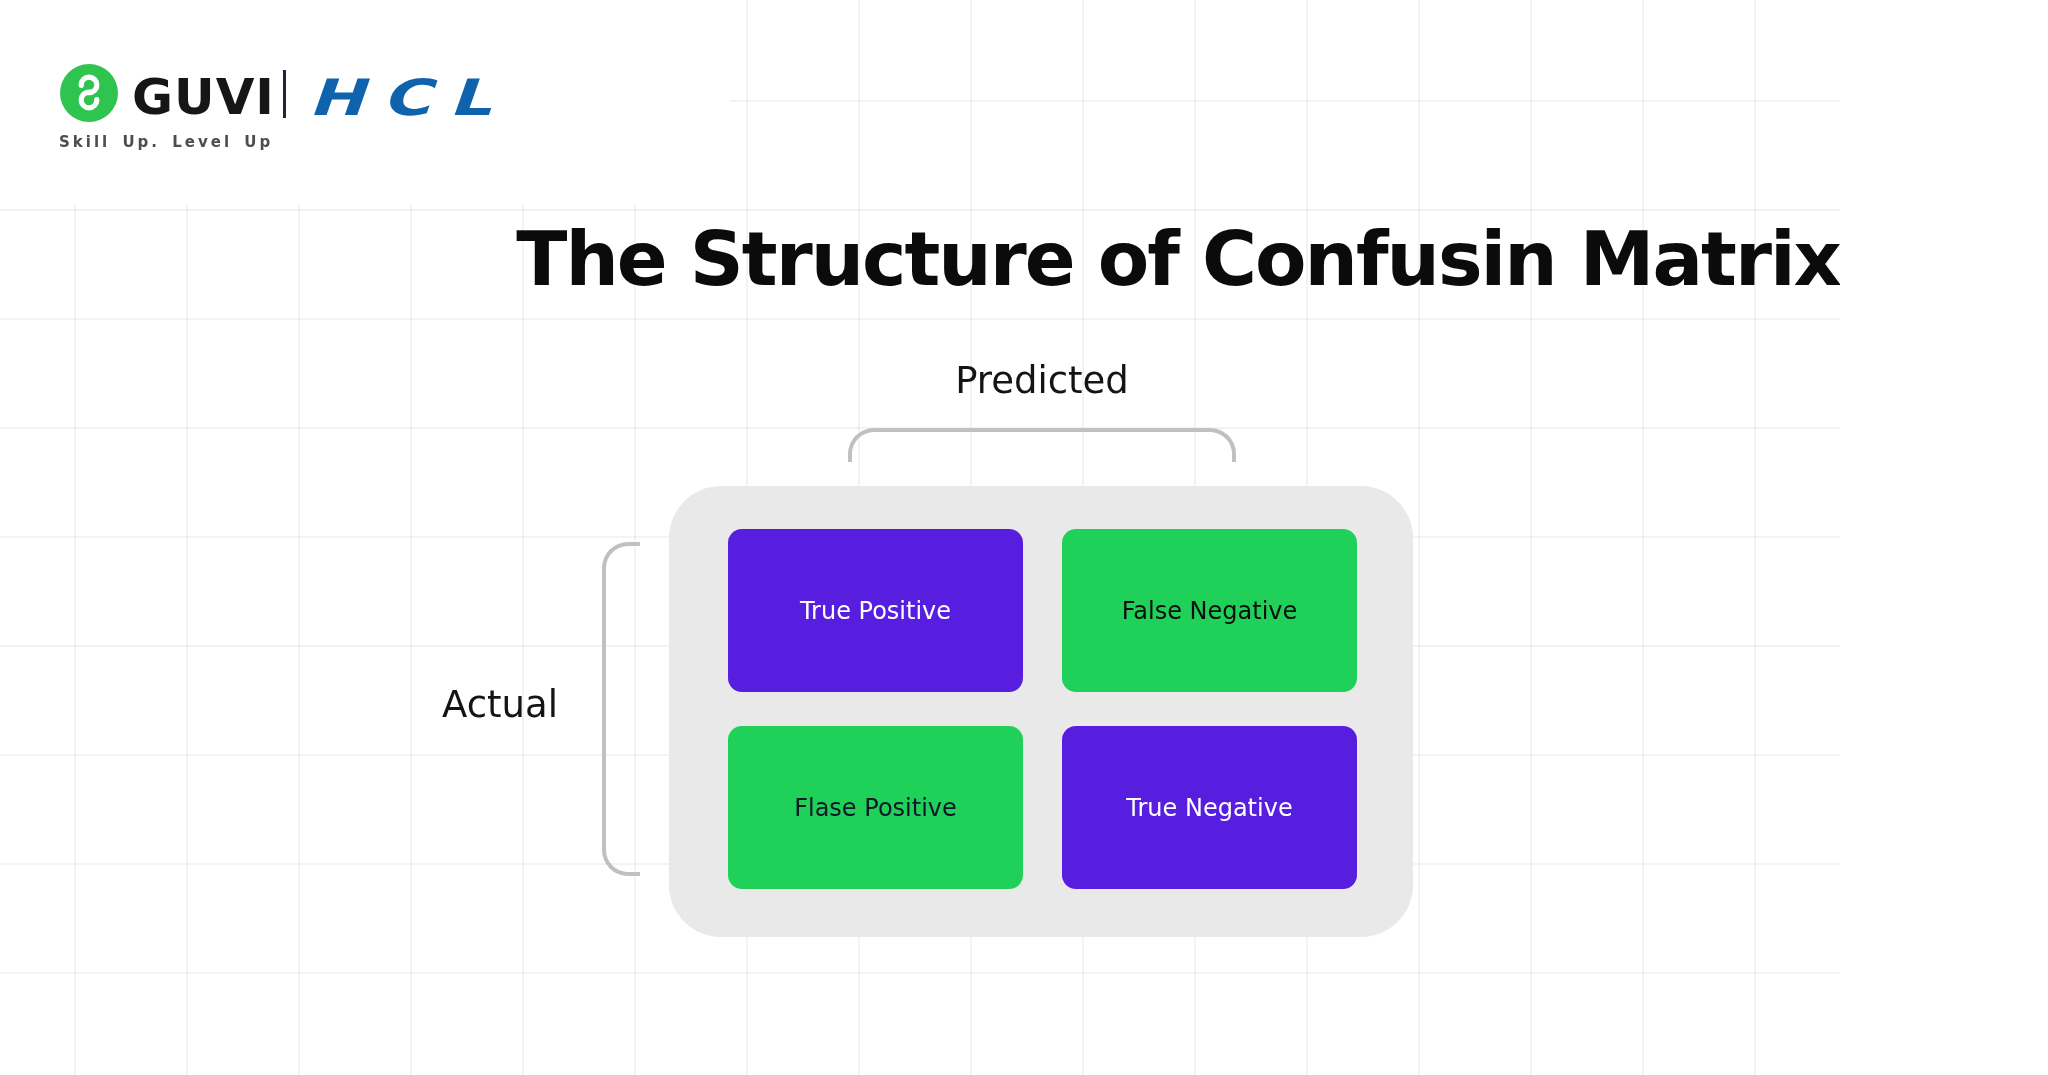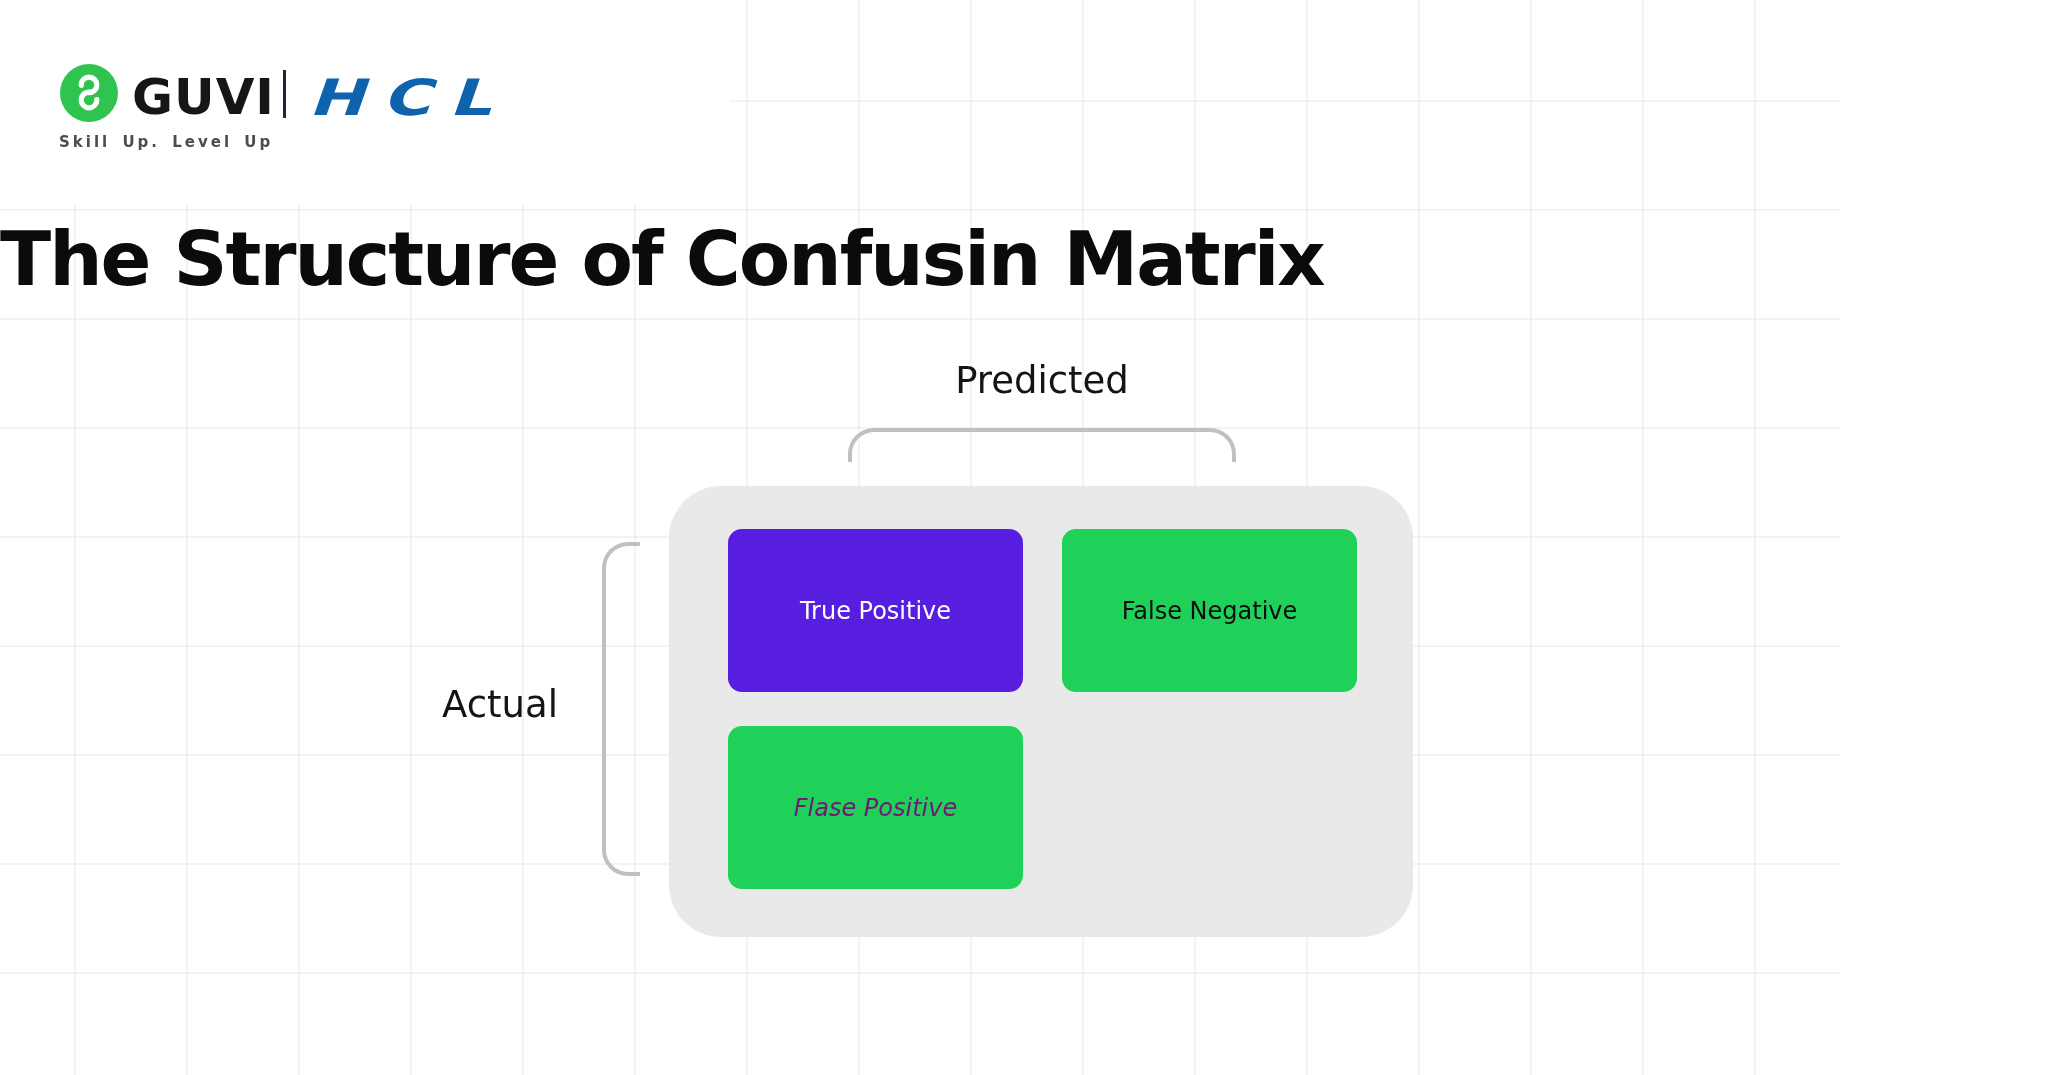--- a/index.html
+++ b/index.html
@@ -33,21 +33,21 @@
     transform:scaleX(1.32) skewX(-4deg);transform-origin:left bottom;
   }
   .tagline{
     position:absolute;left:1px;top:73px;
     font-size:15px;font-weight:700;letter-spacing:3px;word-spacing:4px;line-height:1;
   }
 
   
   .title{
     position:absolute;left:0;right:0;top:222px;
-    text-align:left;
+    text-align:right;
     font-size:75px;font-weight:800;letter-spacing:-2px;line-height:1;
     color:#0b0b0b;
   }
 
   
   .predicted-label{
     position:absolute;left:1042px;top:362px;transform:translateX(-50%);
     font-size:37px;font-weight:500;line-height:1;color:#141414;
   }
   .bracket-top{
@@ -105,16 +105,17 @@
 
   <div class="predicted-label">Predicted</div>
   <div class="bracket-top" style="border-color: rgb(192, 192, 192);"></div>
 
   <div class="actual-label">Actual</div>
   <div class="bracket-left" style="border-color: rgb(192, 192, 192);"></div>
 
   <div class="panel" style="background-color: rgb(233, 233, 233);">
     <div class="quad quad-tl" style="background-color: rgb(88, 30, 224); color: rgb(255, 255, 255);">True Positive</div>
     <div class="quad quad-tr" style="background-color: rgb(31, 209, 89); color: rgb(13, 13, 13);">False Negative</div>
-    <div class="quad quad-bl" style="background-color: rgb(31, 209, 89); color: #701a75; font-style: italic;">Flase Positive</div>
+    <div class="quad quad-bl" style="background-color: rgb(31, 209, 89); color: #0f172a;">Flase Positive</div>
+    <div class="quad quad-br" style="background-color: rgb(88, 30, 224); color: rgb(255, 255, 255);">True Negative</div>
   </div>
 
 </div>
 
 </body></html>

